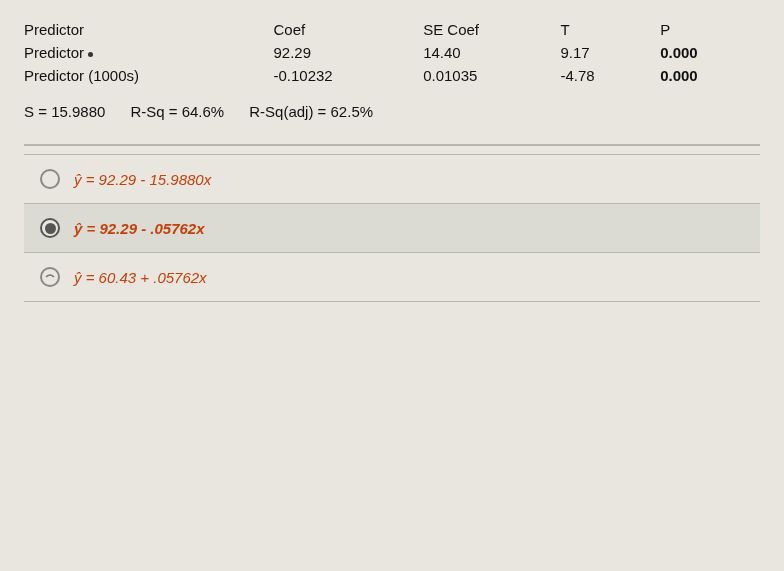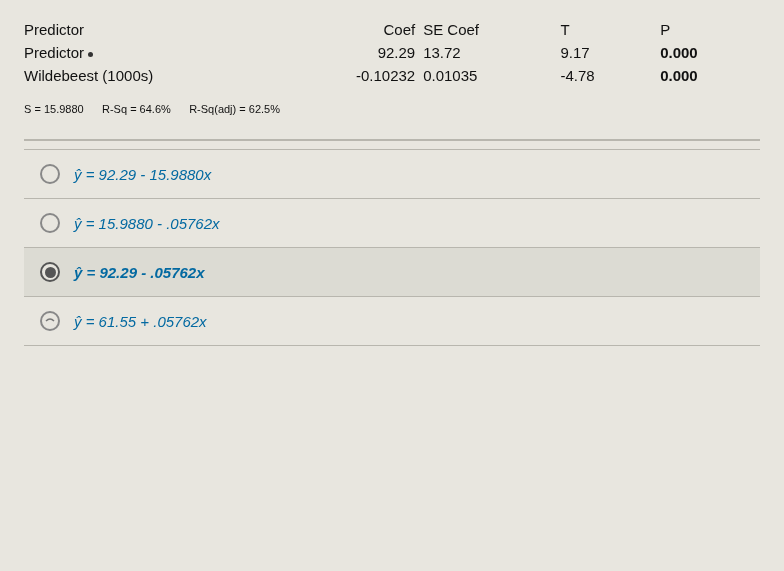--- a/index.html
+++ b/index.html
@@ -29,32 +29,32 @@
       color: #111;
     }
 
     .stats-table td {
       padding: 3px 8px 3px 0;
       vertical-align: top;
       white-space: nowrap;
     }
 
     .stats-table .col-predictor { width: 200px; }
-    .stats-table .col-coef { width: 120px; text-align: right; }
+    .stats-table .col-coef { width: 120px; }
     .stats-table .col-secoef { width: 110px; margin-top: 16px; }
     .stats-table .col-t { width: 80px; }
     .stats-table .col-p { width: 80px; font-weight: bold; }
 
     .stats-table .header td {
       font-weight: normal;
       color: #111;
     }
 
     .summary-row {
-      font-size: 11px;
+      font-size: 15px;
       color: #111;
       margin-bottom: 16px;
       padding: 2px 0 8px 0;
     }
 
     .divider {
       border: none;
       border-top: 1px solid #b8b6ae;
       margin: 0;
     }
@@ -97,21 +97,21 @@
 
     .radio-inner {
       width: 11px;
       height: 11px;
       border-radius: 50%;
       background: #555;
     }
 
     .option-label {
       font-size: 15px;
-      color: #0369a1;
+      color: #c2410c;
       font-style: italic;
       text-align: center;
     }
 
     .tick-mark {
       width: 20px;
       height: 20px;
       border-radius: 50%;
       border: 2px solid #888;
       display: flex;
@@ -148,27 +148,27 @@
         <td class="col-secoef">SE Coef</td>
         <td class="col-t">T</td>
         <td class="col-p">P</td>
       </tr>
 
       <tr>
         <td class="col-predictor">
           <span>Predictor</span><span class="bullet"></span>
         </td>
         <td class="col-coef">92.29</td>
-        <td class="col-secoef">13.72</td>
+        <td class="col-secoef">14.40</td>
         <td class="col-t">9.17</td>
         <td class="col-p">0.000</td>
       </tr>
 
       <tr>
-        <td class="col-predictor">Wildebeest  (1000s)</td>
+        <td class="col-predictor">Predictor  (1000s)</td>
         <td class="col-coef">-0.10232</td>
         <td class="col-secoef">0.01035</td>
         <td class="col-t">-4.78</td>
         <td class="col-p">0.000</td>
       </tr>
     </tbody>
   </table>
 
   <div class="summary-row">
     <span>S</span>
@@ -189,35 +189,31 @@
 
   <hr class="divider">
 
   <div class="options-section">
 
     <div class="option-row">
       <div class="radio-outer"></div>
       <span class="option-label">ŷ = 92.29 - 15.9880x</span>
     </div>
 
-    <div class="option-row">
-      <div class="radio-outer"></div>
-      <span class="option-label">ŷ = 15.9880 - .05762x</span>
-    </div>
 
     <div class="option-row" style="background:#dcdbd3;">
       <div class="radio-outer selected">
         <div class="radio-inner"></div>
       </div>
       <span class="option-label" style="font-weight:600;">ŷ = 92.29 - .05762x</span>
     </div>
 
     <div class="option-row">
       <div class="tick-mark">
         <svg width="12" height="12" viewBox="0 0 12 12">
           <path d="M2 6 Q6 2 10 6" stroke="#777" stroke-width="1.5" fill="none"></path>
         </svg>
       </div>
-      <span class="option-label">ŷ = 61.55 + .05762x</span>
+      <span class="option-label">ŷ = 60.43 + .05762x</span>
     </div>
 
   </div>
 </div>
 
 </body></html>

